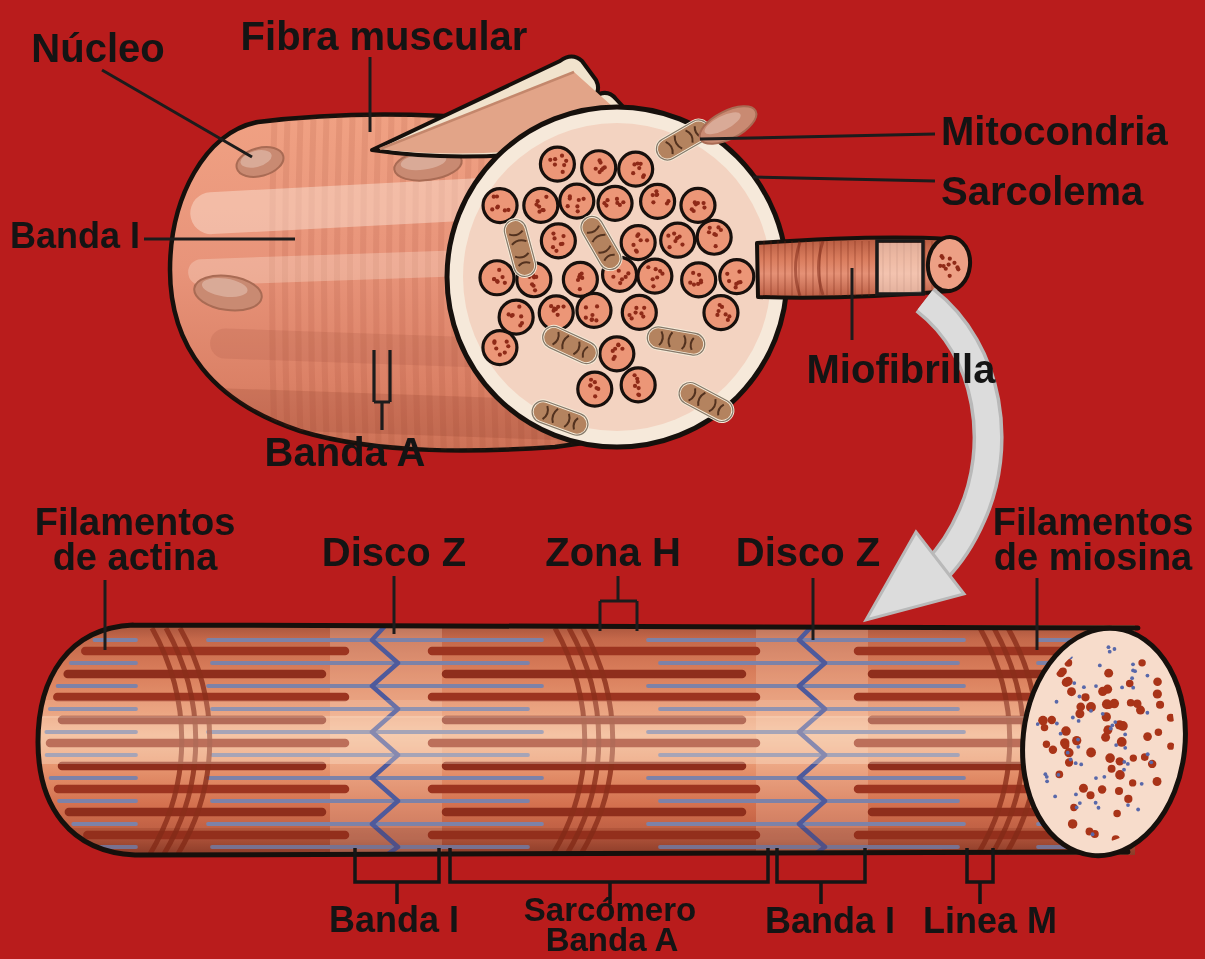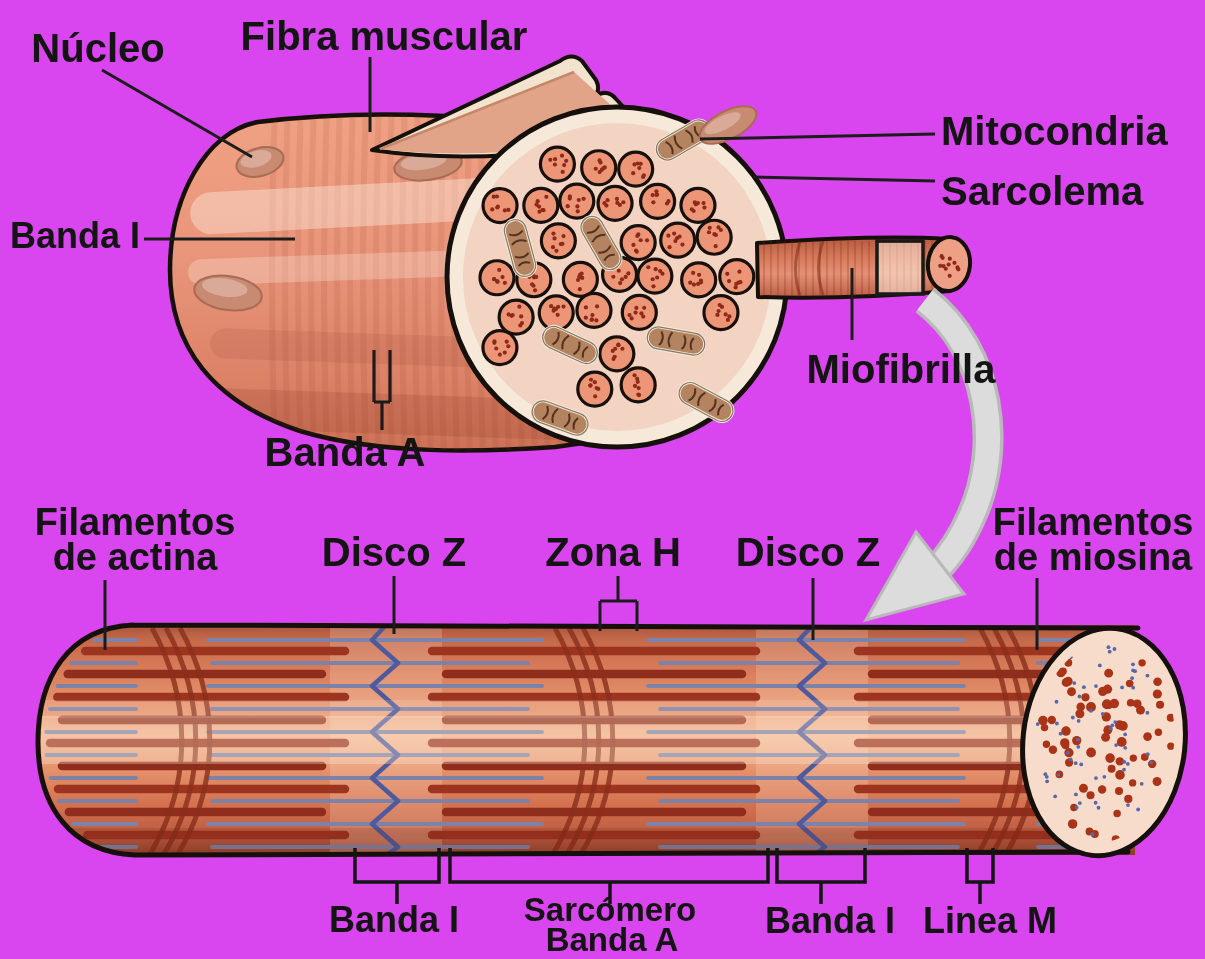--- a/index.html
+++ b/index.html
@@ -1,16 +1,16 @@
 <!DOCTYPE html>
 <html><head>
 <meta charset="utf-8">
 <style>
   html,body{margin:0;padding:0;background:#ffffff;}
-  .stage{width:1205px;height:959px;position:relative;background:#d946ef;overflow:hidden;}
+  .stage{width:1205px;height:959px;position:relative;background:#b91c1c;overflow:hidden;}
   svg{display:block;}
   text{font-family:"Liberation Sans","DejaVu Sans",sans-serif;font-weight:700;fill:#141414;}
   .lbl-40{font-size:40px;}
   .lbl-38{font-size:38px;}
   .lbl-36{font-size:36px;}
   .lbl-33{font-size:33px;}
 </style>
 </head>
 <body>
 

